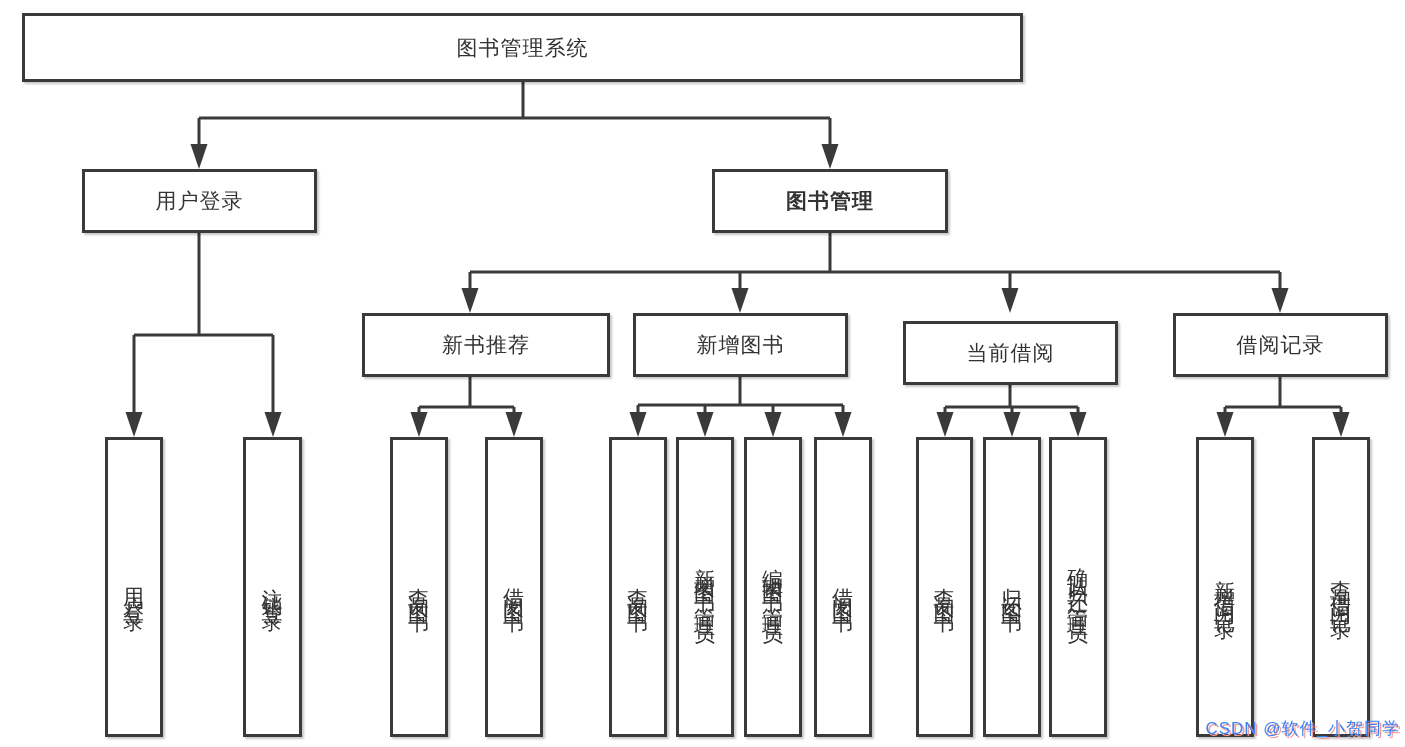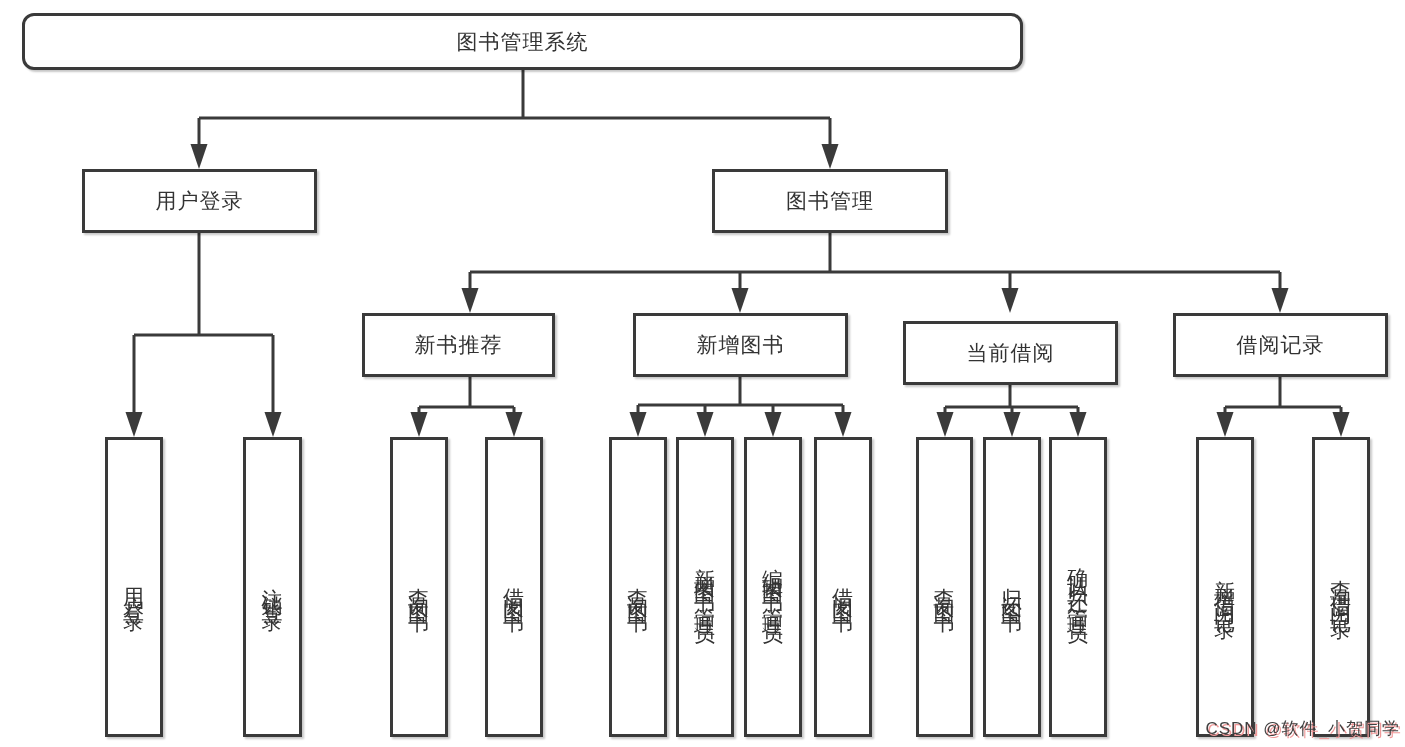--- a/index.html
+++ b/index.html
@@ -58,21 +58,21 @@
     letter-spacing: 8px;
     line-height: 1;
     white-space: nowrap;
   }
   .watermark {
     position: absolute;
     right: 5px;
     bottom: 7px;
     z-index: 3;
     font-size: 17px;
-    color: #404040;
+    color: #3b82f6;
     text-shadow: 2px 2px 0 #f09a9a;
     letter-spacing: 1px;
   }
 </style>
 </head>
 <body>
 
 <div class="stage">
 
   <svg class="wires" viewBox="0 0 1405 747">
@@ -105,26 +105,26 @@
     <polygon points="696.5,412 713.5,412 705,437"></polygon>
     <polygon points="764.5,412 781.5,412 773,437"></polygon>
     <polygon points="834.5,412 851.5,412 843,437"></polygon>
     <polygon points="936.5,412 953.5,412 945,437"></polygon>
     <polygon points="1003.5,412 1020.5,412 1012,437"></polygon>
     <polygon points="1069.5,412 1086.5,412 1078,437"></polygon>
     <polygon points="1216.5,412 1233.5,412 1225,437"></polygon>
     <polygon points="1332.5,412 1349.5,412 1341,437"></polygon>
   </svg>
 
-  <div class="node" style="left:22px; top:13px; width:1001px; height:57px;border-radius:12px;">图书管理系统</div>
+  <div class="node" style="left:22px; top:13px; width:1001px; height:69px;">图书管理系统</div>
 
   <div class="node" style="left:82px; top:169px; width:235px; height:64px;">用户登录</div>
-  <div class="node" style="left:712px; top:169px; width:236px; height:64px;">图书管理</div>
+  <div class="node" style="left:712px; top:169px; width:236px; height:64px;font-weight:bold;">图书管理</div>
 
-  <div class="node" style="left:362px; top:313px; width:193px; height:64px;">新书推荐</div>
+  <div class="node" style="left:362px; top:313px; width:248px; height:64px;">新书推荐</div>
   <div class="node" style="left:633px; top:313px; width:215px; height:64px;">新增图书</div>
   <div class="node" style="left:903px; top:313px; width:215px; height:64px;margin-top:8px;">当前借阅</div>
   <div class="node" style="left:1173px; top:313px; width:215px; height:64px;">借阅记录</div>
 
   <div class="leaf" style="left:105px;">
     <span>用户登录</span>
   </div>
   <div class="leaf" style="left:243px; width:59px;">
     <span>注销登录</span>
   </div>

